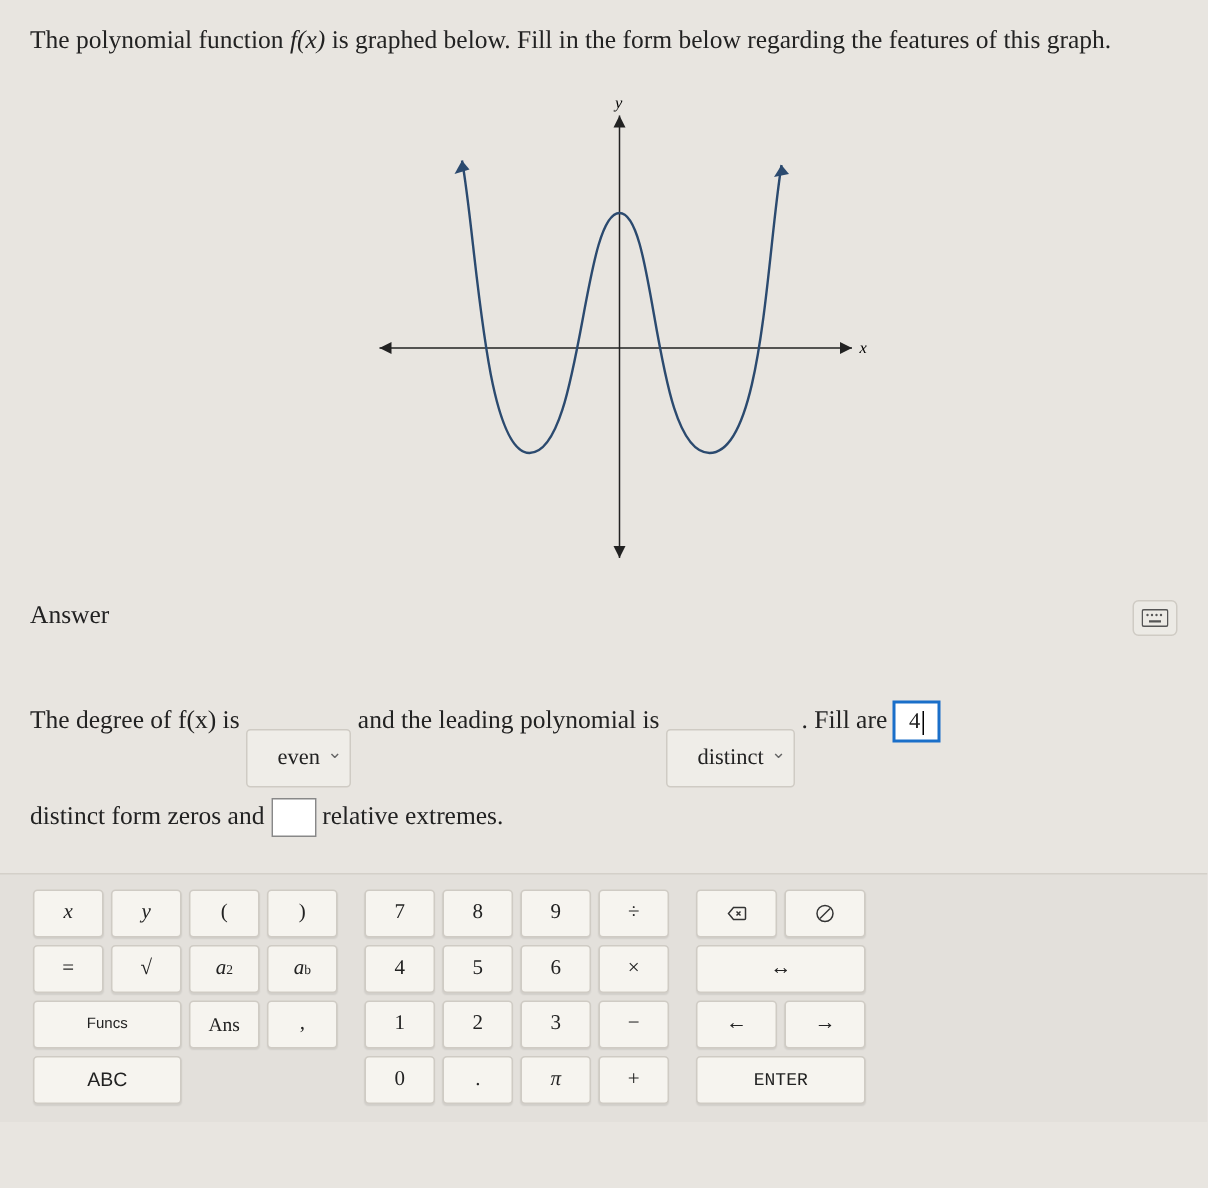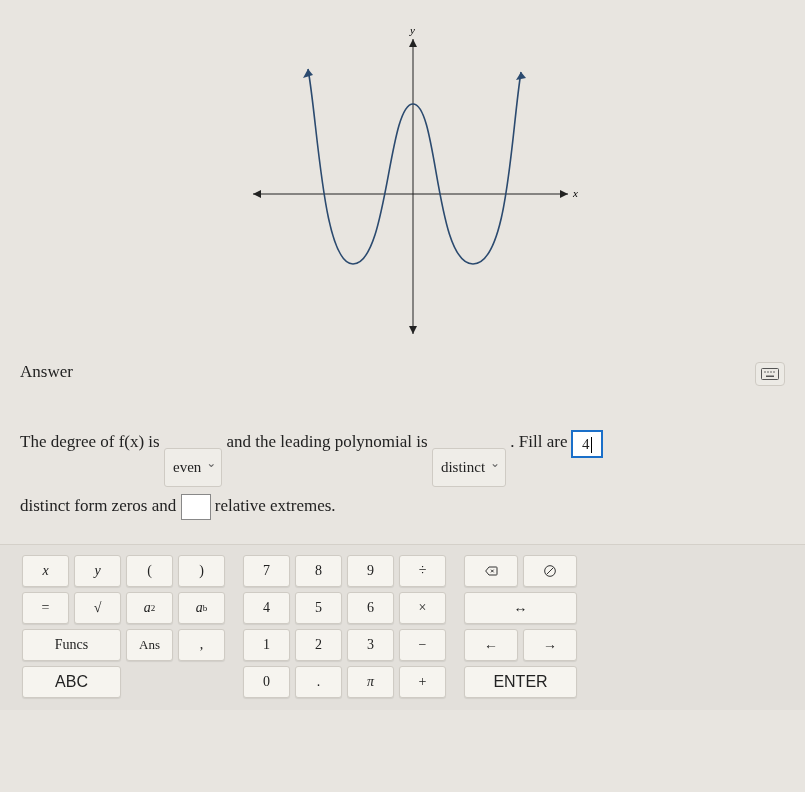--- a/index.html
+++ b/index.html
@@ -41,21 +41,21 @@
       font-size: 13px;
     }
     .answer-text {
       font-size: 17px;
       line-height: 2.2;
     }
     .select-wrap {
       display: inline-block;
       border: 1px solid #cfcbc4;
       background: #efede8;
-      padding: 2px 20px 2px 8px;
+      padding: 2px 20px 2px 20px;
       border-radius: 3px;
       font-size: 15px;
       position: relative;
       vertical-align: middle;
       margin-top: 48px;
     }
     .select-wrap::after {
       content: "⌄";
       position: absolute;
       right: 5px; top: 1px;
@@ -102,20 +102,23 @@
       cursor: pointer;
     }
     .key.wide { grid-column: span 2; }
     .key svg { width: 16px; height: 16px; }
     .sup { font-size: 9px; vertical-align: super; }
   </style>
 </head>
 <body>
 
 <div class="page">
+  <div class="question">
+    <span>The polynomial function </span><span class="math-var">f(x)</span><span> is graphed below. Fill in the form below regarding the features of this graph.</span>
+  </div>
 
   <div class="graph-container">
     <svg class="graph" width="380" height="330" viewBox="0 0 380 330">
 
       <line x1="40" y1="180" x2="355" y2="180" stroke="#222" stroke-width="1"></line>
       <line x1="200" y1="25" x2="200" y2="320" stroke="#222" stroke-width="1"></line>
 
       <polygon points="355,180 347,176 347,184" fill="#222"></polygon>
       <polygon points="40,180 48,176 48,184" fill="#222"></polygon>
       <polygon points="200,25 196,33 204,33" fill="#222"></polygon>
@@ -180,25 +183,25 @@
       <div class="key">√</div>
       <div class="key">
           <span class="math-var">a</span>
           <span class="sup">2</span>
         </div>
       <div class="key">
           <span class="math-var">a</span>
           <span class="sup">b</span>
         </div>
 
-      <div class="key wide" style="font-family:Liberation Serif, serif;font-size:14px">Funcs</div>
+      <div class="key wide" style="font-family:Liberation Sans, sans-serif;font-size:10px">Funcs</div>
       <div class="key" style="font-family:Liberation Serif, serif;font-size:13px">Ans</div>
       <div class="key">,</div>
 
-      <div class="key wide" style="font-family:Arial,sans-serif;font-size:16px">ABC</div>
+      <div class="key wide" style="font-family:Arial,sans-serif;font-size:13px">ABC</div>
     </div>
 
     <div class="key-group g2">
       <div class="key">7</div>
       <div class="key">8</div>
       <div class="key">9</div>
       <div class="key">÷</div>
       <div class="key">4</div>
       <div class="key">5</div>
       <div class="key">6</div>
@@ -224,16 +227,16 @@
       </div>
       <div class="key">
         <svg viewBox="0 0 24 24">
             <circle cx="12" cy="12" r="8" fill="none" stroke="#333" stroke-width="1.5"></circle>
             <line x1="7" y1="17" x2="17" y2="7" stroke="#333" stroke-width="1.5"></line>
           </svg>
       </div>
       <div class="key wide">↔</div>
       <div class="key">←</div>
       <div class="key">→</div>
-      <div class="key wide" style="font-family:Liberation Sans, sans-serif;font-size:16px">ENTER</div>
+      <div class="key wide" style="font-family:Liberation Mono, monospace;font-size:12px">ENTER</div>
     </div>
   </div>
 </div>
 
 </body></html>

